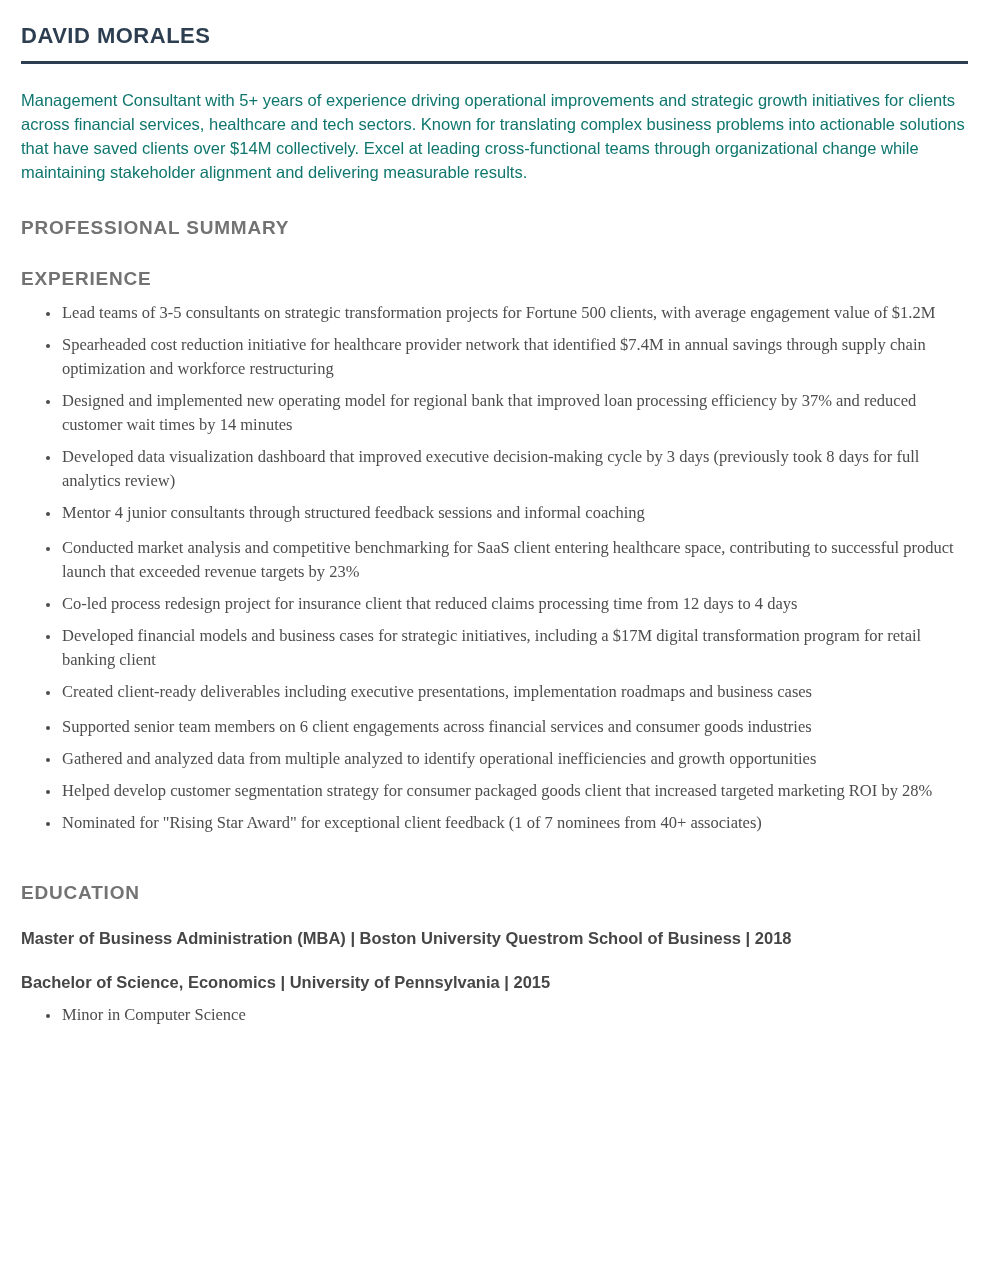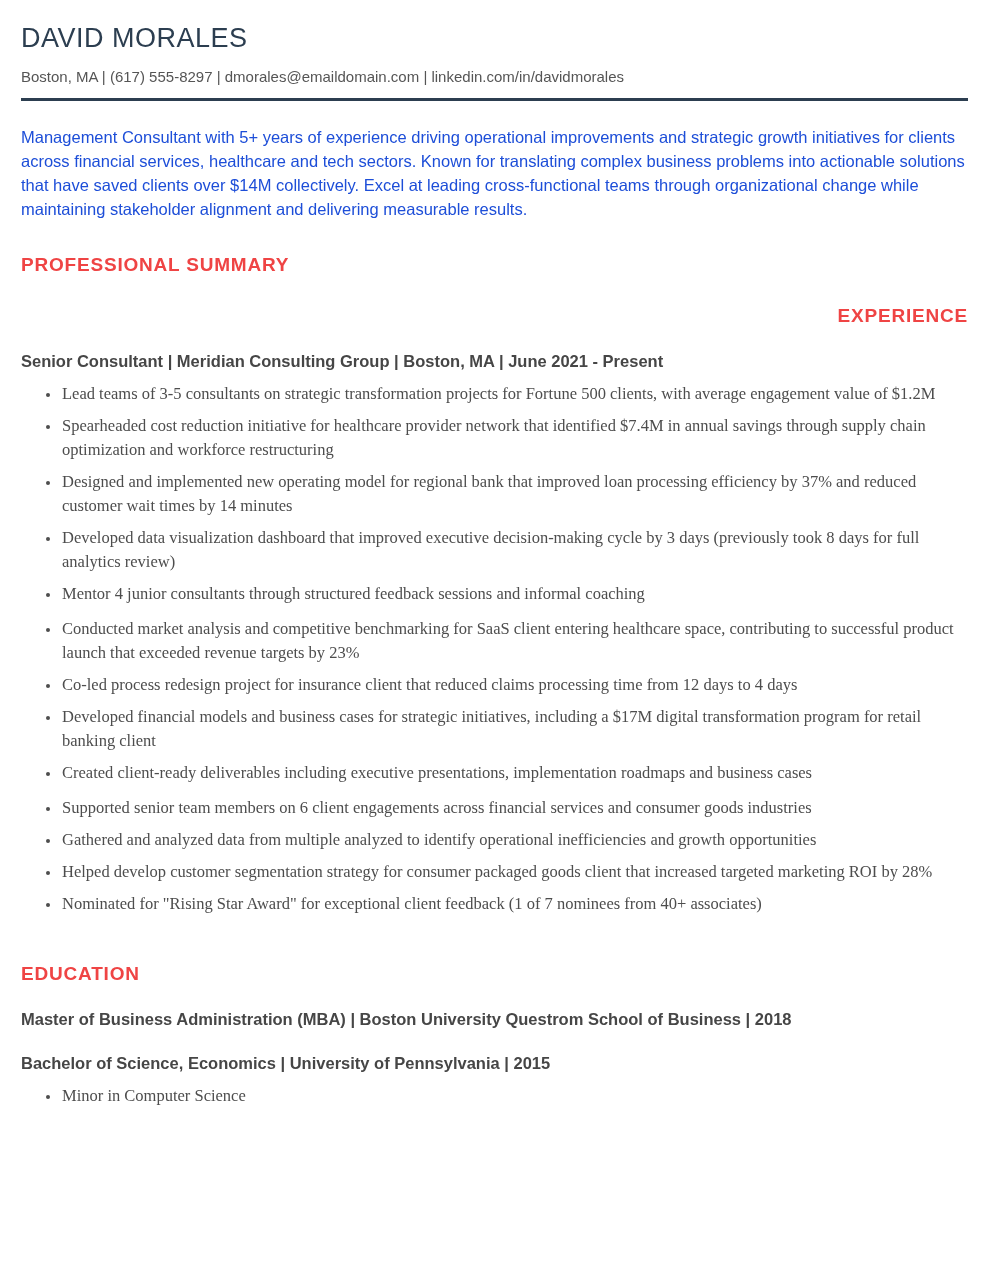--- a/index.html
+++ b/index.html
@@ -13,52 +13,51 @@
     overflow: hidden;
     font-family: "Liberation Sans", sans-serif;
     color: #4d4d4d;
     box-sizing: border-box;
   }
   .page {
     padding: 0 21px;
   }
   h1.name {
     margin: 23px 0 0 0;
-    font-size: 27px;
+    font-size: 22px;
     line-height: 1.15;
-    font-weight: normal;
+    font-weight: bold;
     color: #2c3e50;
     letter-spacing: 0.5px;
   }
   p.contact {
     margin: 14px 0 0 0;
     font-size: 15px;
     color: #555555;
   }
   hr.divider {
     margin: 13px 0 0 0;
     border: none;
     border-top: 3px solid #2c3e50;
   }
   p.summary {
     margin: 24px 0 0 0;
     font-size: 16.5px;
     line-height: 24px;
-    color: #1d4ed8;
+    color: #0f766e;
   }
   h2.section-heading {
     margin: 33px 0 0 0;
     font-size: 19px;
     font-weight: bold;
-    color: #ef4444;
+    color: #737373;
     letter-spacing: 0.8px;
   }
   h2.section-heading.experience {
     margin-top: 29px;
-    text-align: right;
   }
   h2.section-heading.education {
     margin-top: 47px;
   }
   h3.entry-title {
     margin: 25px 0 0 0;
     font-size: 16.5px;
     font-weight: bold;
     color: #464646;
   }
@@ -80,35 +79,33 @@
     color: #4d4d4d;
   }
 </style>
 </head>
 <body>
 
 <div class="page">
 
   <header>
     <h1 class="name">DAVID MORALES</h1>
-    <p class="contact">Boston, MA | (617) 555-8297 | dmorales@emaildomain.com | linkedin.com/in/davidmorales</p>
   </header>
 
   <hr class="divider">
 
   <p class="summary">Management Consultant with 5+ years of experience driving operational improvements and strategic growth initiatives for clients across financial services, healthcare and tech sectors. Known for translating complex business problems into actionable solutions that have saved clients over $14M collectively. Excel at leading cross-functional teams through organizational change while maintaining stakeholder alignment and delivering measurable results.</p>
 
   <h2 class="section-heading">PROFESSIONAL SUMMARY</h2>
 
   <h2 class="section-heading experience">EXPERIENCE</h2>
 
   <section>
 
     <article>
-      <h3 class="entry-title">Senior Consultant | Meridian Consulting Group | Boston, MA | June 2021 - Present</h3>
       <ul class="entry-bullets">
         <li>Lead teams of 3-5 consultants on strategic transformation projects for Fortune 500 clients, with average engagement value of $1.2M</li>
         <li>Spearheaded cost reduction initiative for healthcare provider network that identified $7.4M in annual savings through supply chain optimization and workforce restructuring</li>
         <li>Designed and implemented new operating model for regional bank that improved loan processing efficiency by 37% and reduced customer wait times by 14 minutes</li>
         <li>Developed data visualization dashboard that improved executive decision-making cycle by 3 days (previously took 8 days for full analytics review)</li>
         <li>Mentor 4 junior consultants through structured feedback sessions and informal coaching</li>
       </ul>
     </article>
 
     <article>

